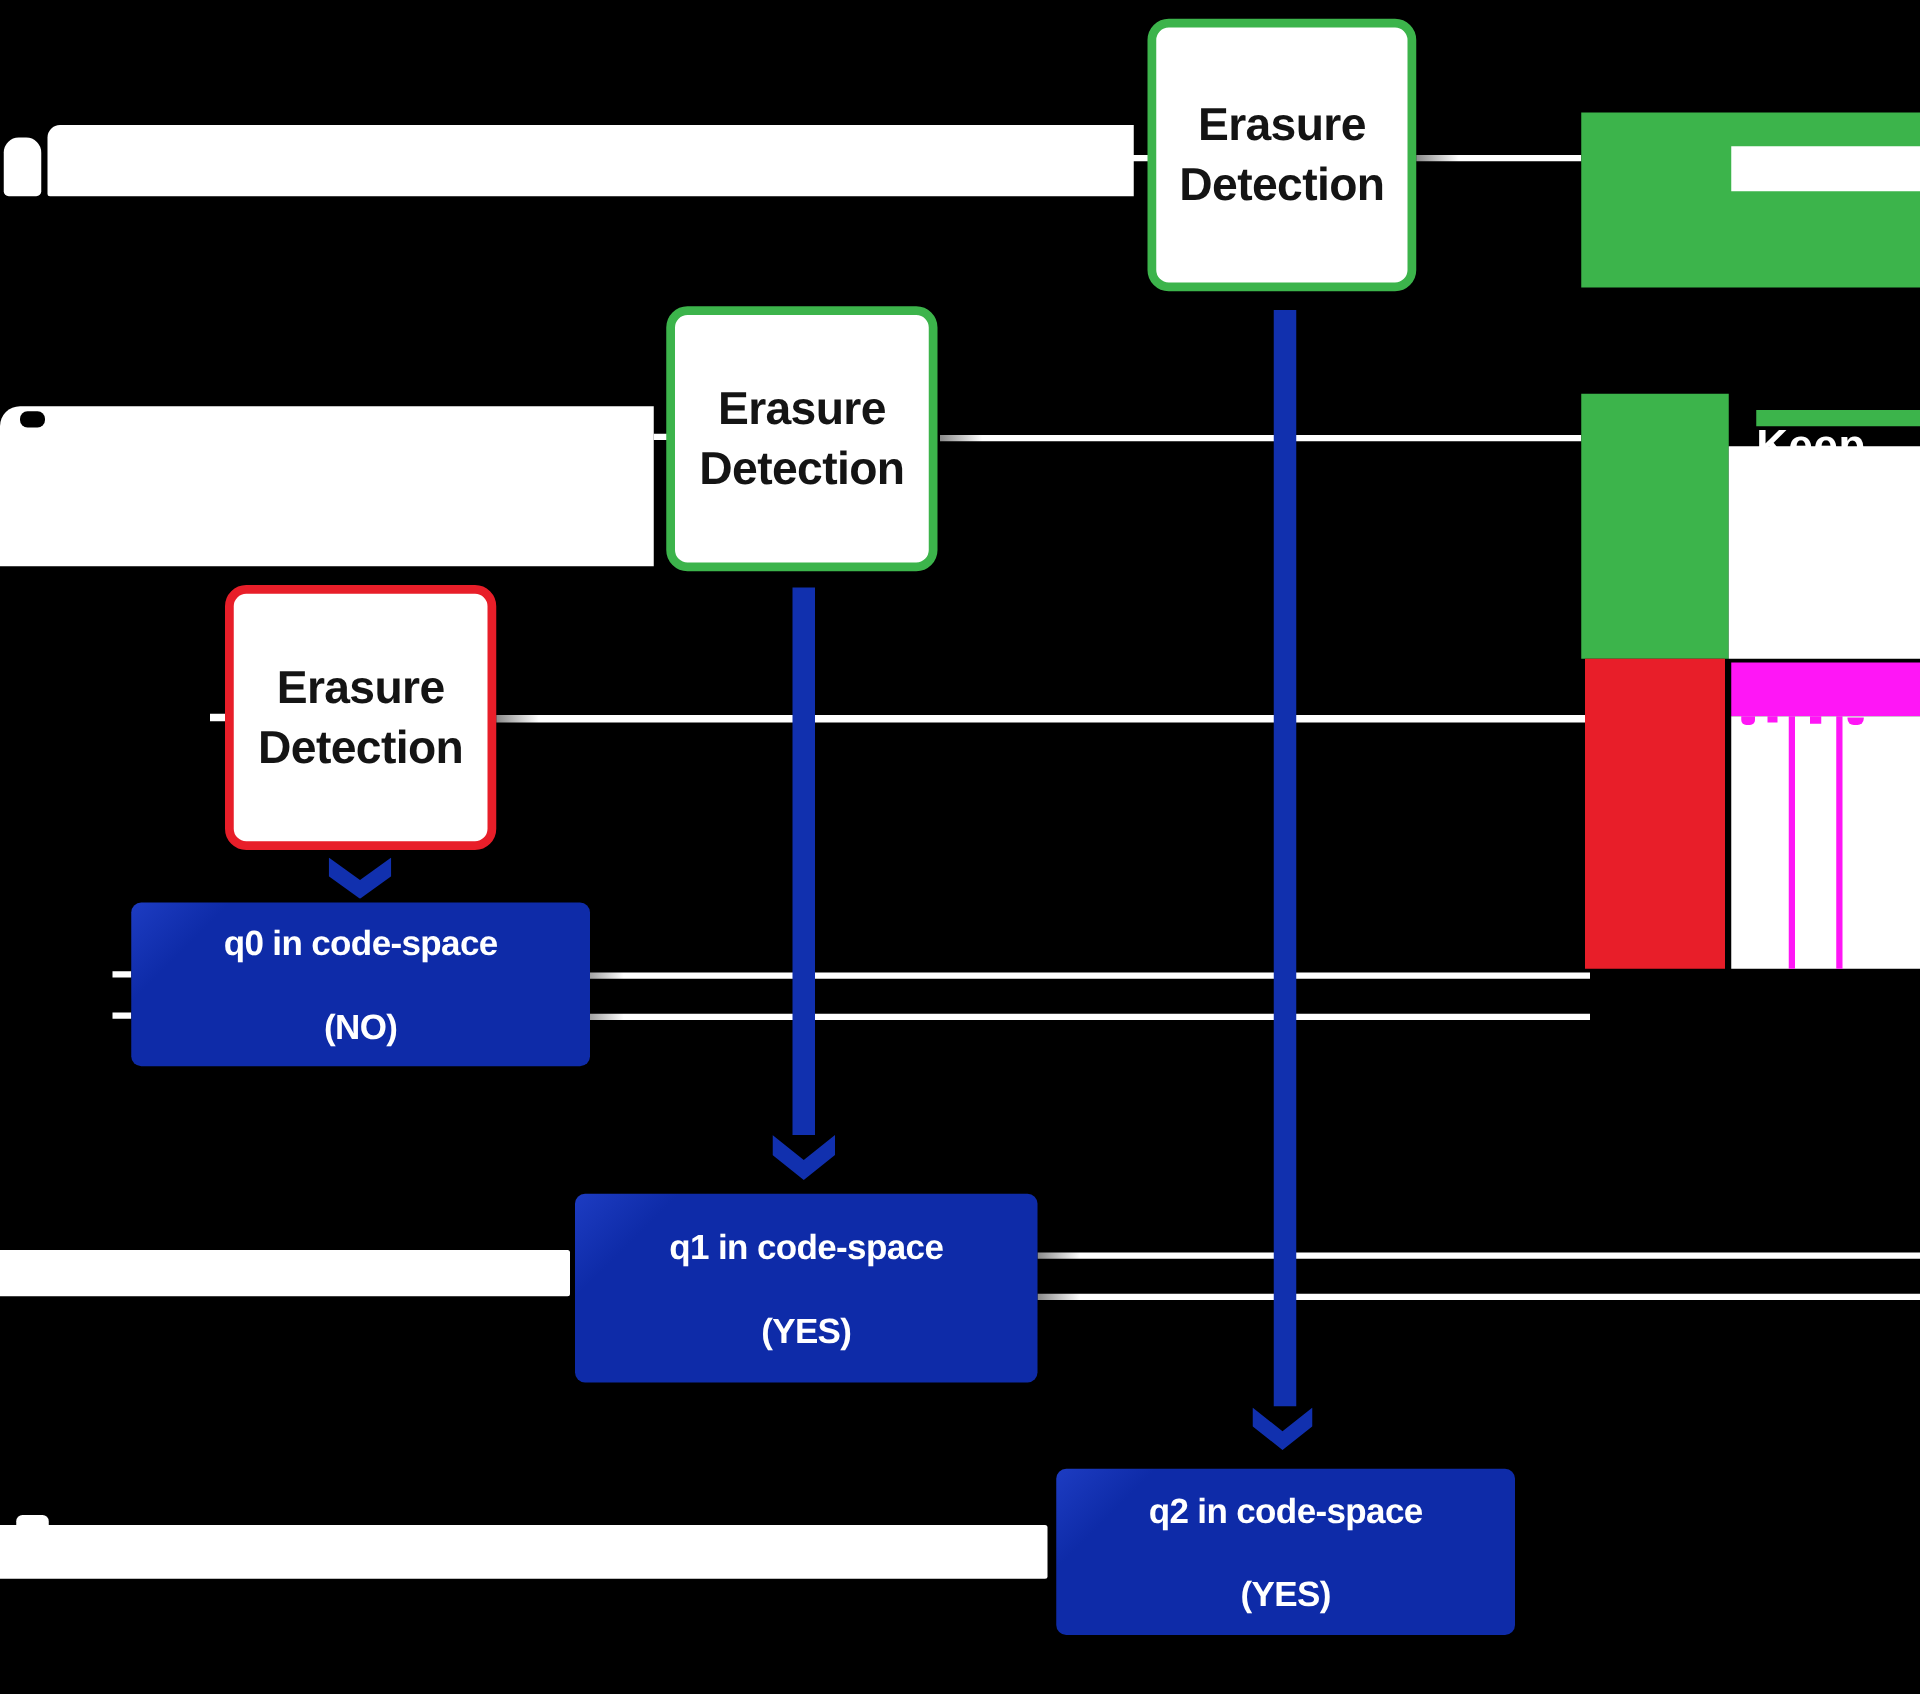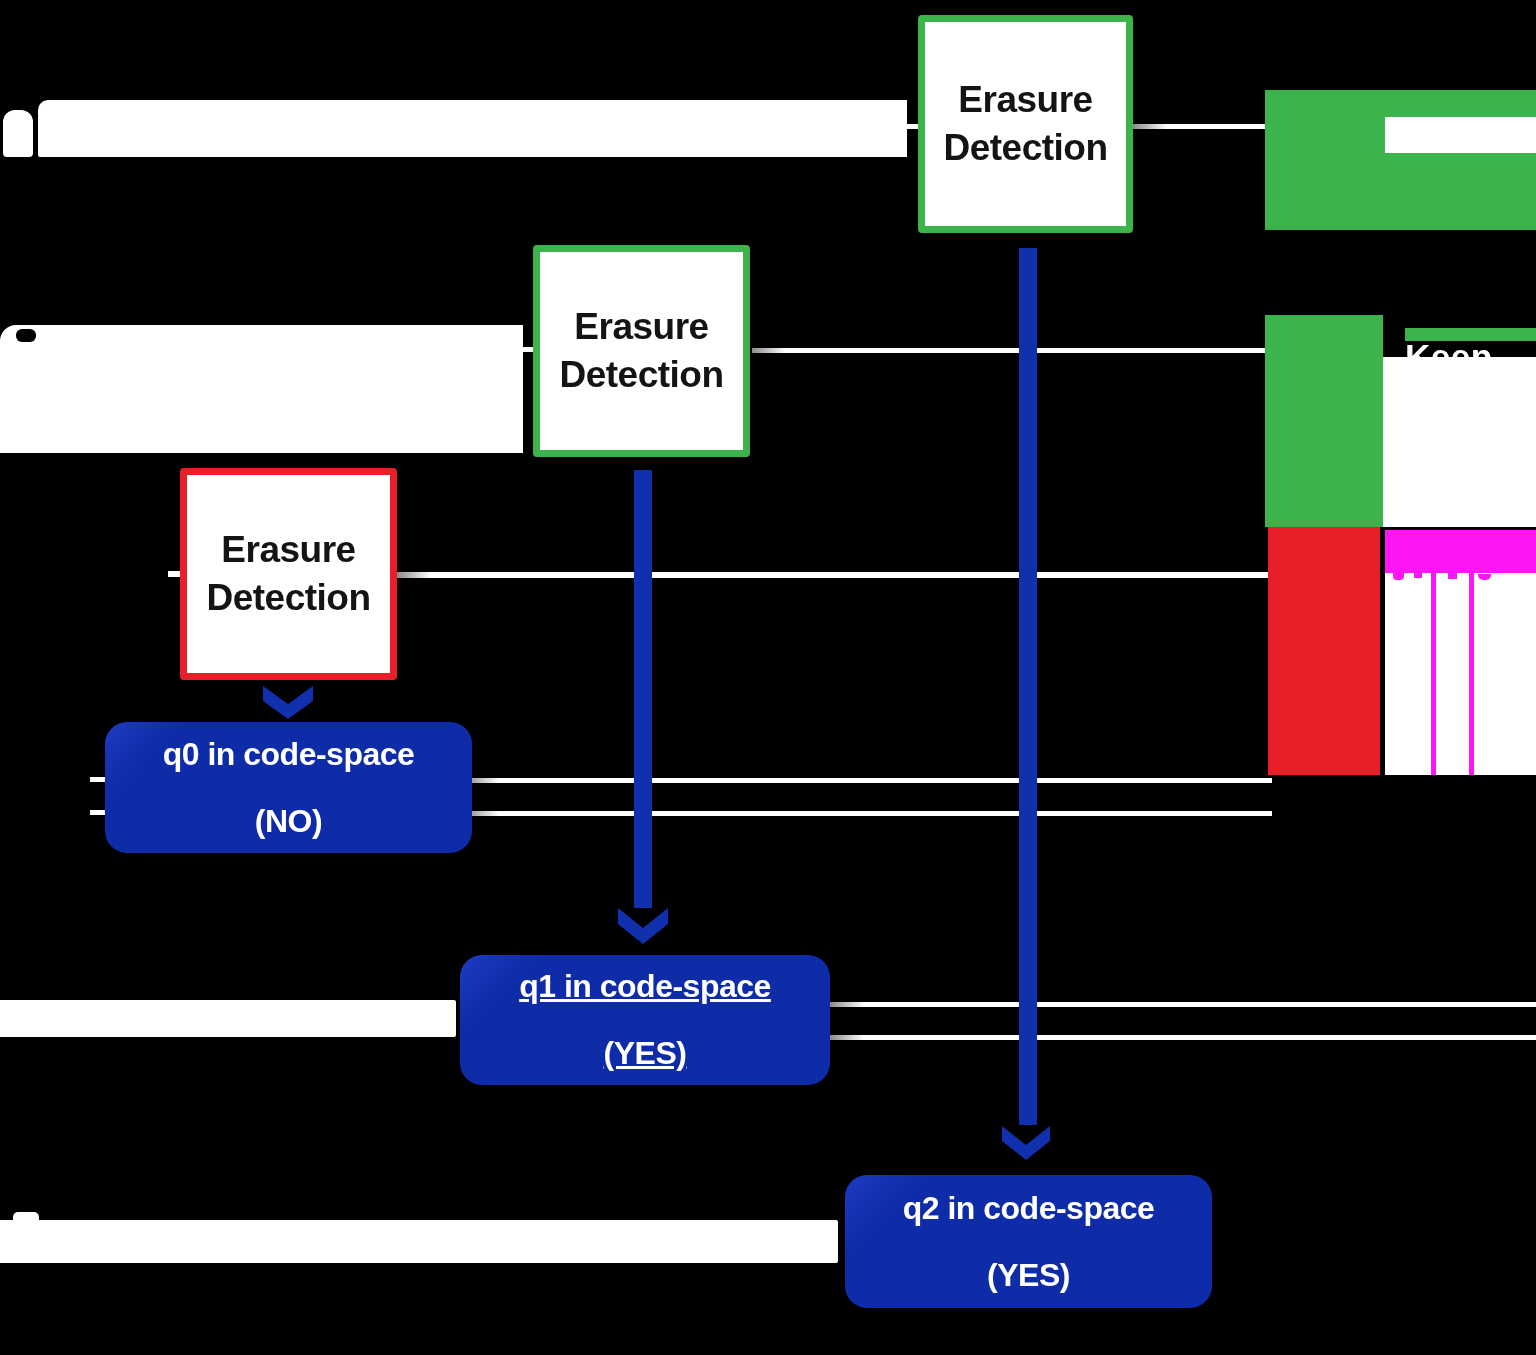--- a/index.html
+++ b/index.html
@@ -8,36 +8,36 @@
     font-family:"Liberation Sans", sans-serif;overflow:hidden;
   }
   .abs{position:absolute;}
   
   .rail{background:#ffffff;}
   
   .wire{background:#ffffff;height:5px;}
   .wire.fade{background:linear-gradient(to right,#8a8a8a 0px,#ffffff 34px);}
   
   .edbox{
-    background:#ffffff;border-radius:4px;display:flex;flex-direction:column;
+    background:#ffffff;border-radius:17px;display:flex;flex-direction:column;
     align-items:center;justify-content:center;text-align:center;
     font-weight:bold;font-size:37px;line-height:48px;color:#141414;
     letter-spacing:-0.5px;box-sizing:border-box;
   }
   .edbox.green{border:7px solid #3cb44b;}
   .edbox.red{border:7px solid #e81e29;}
   
   .shaft{background:#1130ae;width:18px;}
   .chev{display:block;}
   
   .bluebox{
     background:linear-gradient(135deg,#1d3cc2 0%,#0e2ba8 16%);
-    border-radius:22px;display:flex;flex-direction:column;align-items:center;
+    border-radius:8px;display:flex;flex-direction:column;align-items:center;
     justify-content:center;text-align:center;color:#ffffff;font-weight:bold;
-    font-size:32px;line-height:51px;letter-spacing:-0.5px;gap:16px;
+    font-size:28px;line-height:51px;letter-spacing:-0.5px;gap:16px;
   }
   
   .greenblk{background:#3cb44b;}
   .redblk{background:#e81e29;}
   .magblk{background:#ff16f6;}
   .whiteblk{background:#ffffff;}
   .keep{
     color:#ffffff;font-weight:bold;font-size:35px;letter-spacing:0.5px;
     font-family:"Liberation Sans", sans-serif;
   }
@@ -121,21 +121,21 @@
   <div class="abs edbox red" style="left:180px;top:468px;width:217px;height:212px;">
     <div>Erasure</div>
     <div>Detection</div>
   </div>
 
   <div class="abs bluebox" style="left:105px;top:722px;width:367px;height:131px;">
     <div>q0 in code-space</div>
     <div>(NO)</div>
   </div>
 
-  <div class="abs bluebox" style="left:460px;top:955px;width:370px;height:130px;text-decoration:underline;">
+  <div class="abs bluebox" style="left:460px;top:955px;width:370px;height:151px;">
     <div>q1 in code-space</div>
     <div>(YES)</div>
   </div>
 
   <div class="abs bluebox" style="left:845px;top:1175px;width:367px;height:133px;">
     <div>q2 in code-space</div>
     <div>(YES)</div>
   </div>
 
 </div>

